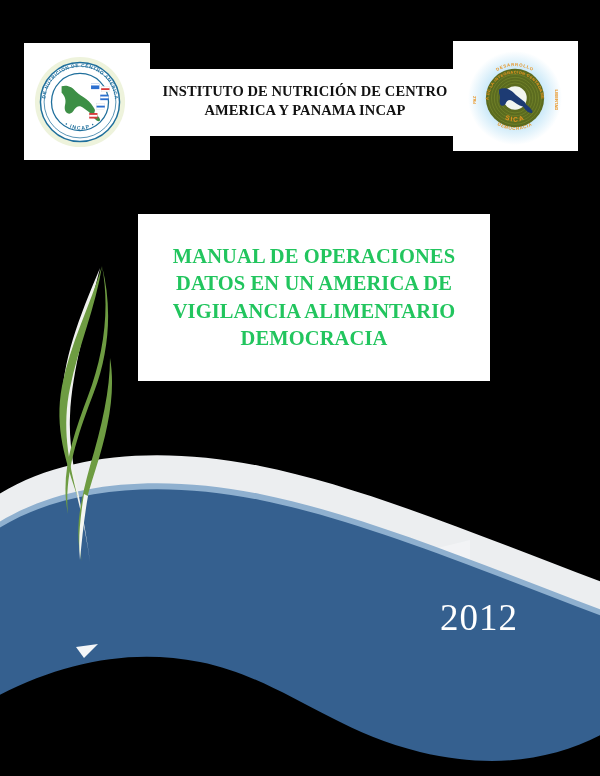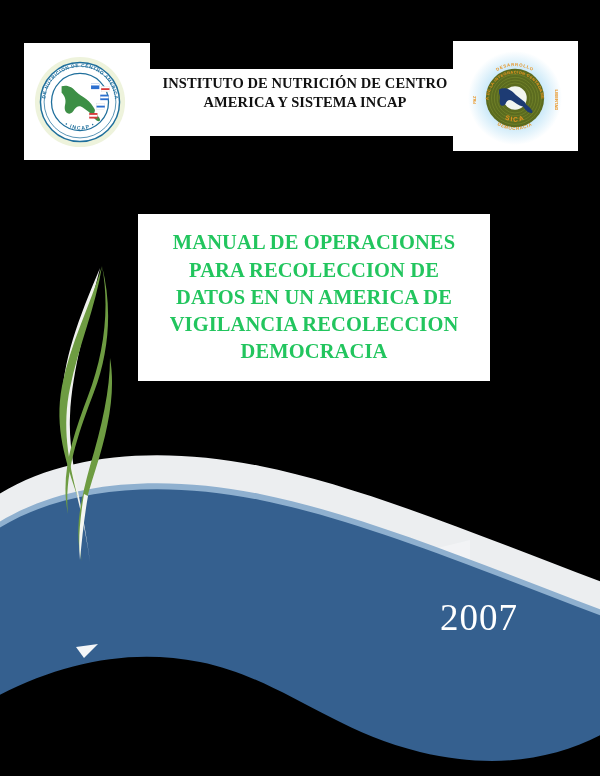--- a/index.html
+++ b/index.html
@@ -26,21 +26,21 @@
 
   
   .panel { position: absolute; background: #ffffff; }
 
   #logo-left-panel  { left: 24px;  top: 43px;  width: 126px; height: 117px; }
   #header-text-panel{ left: 143px; top: 69px;  width: 324px; height: 67px;  }
   #logo-right-panel { left: 453px; top: 41px;  width: 125px; height: 110px; }
 
   #header-text {
     position: absolute;
-    left: 143px; top: 59px;
+    left: 143px; top: 67px;
     width: 324px; height: 67px;
     display: flex;
     flex-direction: column;
     align-items: center;
     justify-content: center;
     text-align: center;
     color: #111111;
     font-weight: bold;
     font-size: 14.5px;
     line-height: 1.30;
@@ -153,21 +153,21 @@
       </text>
       <text font-family="'Liberation Sans', sans-serif" font-size="5.6" fill="#1f6f9c" font-weight="bold" letter-spacing="1.2">
         <textPath href="#incapBotArc" startOffset="50%" text-anchor="middle">• INCAP •</textPath>
       </text>
     </svg>
   </div>
 
   <div class="panel" id="header-text-panel"></div>
   <div id="header-text">
     <span class="line">INSTITUTO DE NUTRICIÓN DE CENTRO</span>
-    <span class="line">AMERICA Y SISTEMA INCAP</span>
+    <span class="line">AMERICA Y PANAMA INCAP</span>
   </div>
 
   <div class="panel" id="logo-right-panel"></div>
 
   <div id="sica-logo">
     <svg viewBox="0 0 100 100" width="94" height="94" aria-hidden="true">
       <defs>
         <radialGradient id="sicaGlow" cx="50%" cy="50%" r="50%">
           <stop offset="55%" stop-color="#bfe4f7" stop-opacity="0.95"></stop>
           <stop offset="100%" stop-color="#bfe4f7" stop-opacity="0"></stop>
@@ -205,23 +205,22 @@
       </text>
       <text font-family="'Liberation Sans', sans-serif" font-size="7" fill="#e8921e" font-weight="bold" letter-spacing="1.4">
         <textPath href="#sicaInnerBot" startOffset="50%" text-anchor="middle">SICA</textPath>
       </text>
     </svg>
   </div>
 
   <div id="title-panel"></div>
   <div id="title-text">
     <span class="tline">MANUAL DE OPERACIONES</span>
-    <span class="tline">PARA RECOLECCION DE</span>
     <span class="tline">DATOS EN UN AMERICA DE</span>
-    <span class="tline">VIGILANCIA RECOLECCION</span>
+    <span class="tline">VIGILANCIA ALIMENTARIO</span>
     <span class="tline">DEMOCRACIA</span>
   </div>
 
   <div id="wave-art">
     <svg viewBox="0 0 600 376" width="600" height="376" preserveAspectRatio="none" aria-hidden="true">
 
       <path d="M -10,100 C 60,52 160,46 260,66 C 360,86 470,132 610,185
                L 610,215 C 470,160 360,116 260,96 C 160,76 60,82 -10,130 Z" fill="#eceef0"></path>
       <path d="M 300,186 C 360,168 420,152 470,140 L 470,186 Z" fill="#f2f3f5"></path>
 
@@ -246,15 +245,15 @@
       <path d="M 64,4 C 52,44 32,82 24,124 C 16,166 28,200 40,236
                C 30,198 24,164 32,126 C 40,86 58,44 64,4 Z" fill="#6e9c42"></path>
       <path d="M 64,4 C 72,46 66,92 50,134 C 34,176 22,214 30,252
                C 26,212 40,172 56,130 C 72,88 74,44 64,4 Z" fill="#6e9c42"></path>
       <path d="M 72,96 C 78,130 70,168 58,206 C 46,244 38,272 44,300
                C 36,270 42,240 52,204 C 64,164 72,128 72,96 Z" fill="#6e9c42"></path>
       <path d="M 46,232 C 42,256 40,278 42,298 C 44,278 46,256 50,234 Z" fill="#f4f6f2"></path>
     </svg>
   </div>
 
-  <div id="year">2007</div>
+  <div id="year">2012</div>
 
 </div>
 
 </body></html>

